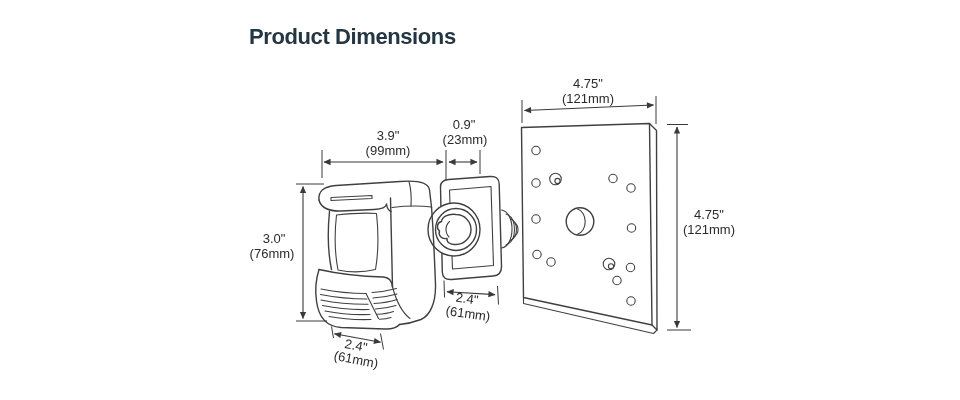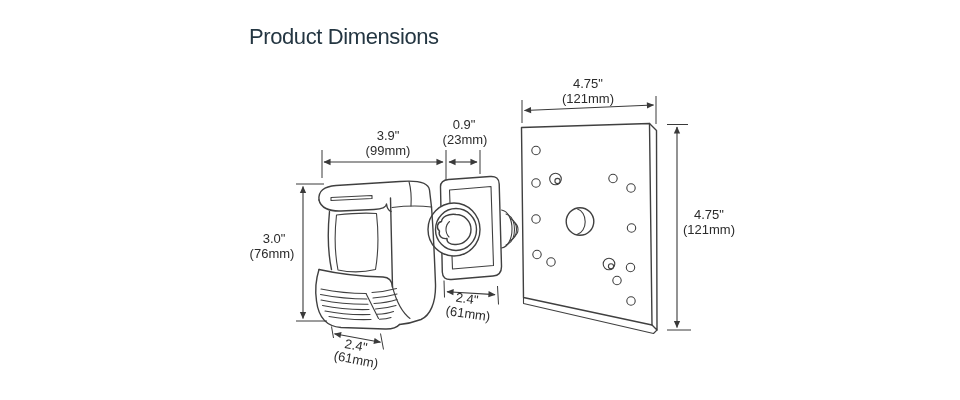--- a/index.html
+++ b/index.html
@@ -8,21 +8,21 @@
     width:960px;height:400px;
     background:#ffffff;
     font-family:"Liberation Sans", sans-serif;
     overflow:hidden;
   }
   .page-title{
     position:absolute;
     left:249px;top:24px;
     margin:0;
     font-size:22px;
-    font-weight:400;
+    font-weight:700;
     letter-spacing:-0.4px;
     color:#243642;
   }
   svg{position:absolute;left:0;top:0;}
   .outline{fill:none;stroke:#404040;stroke-width:1.4;stroke-linecap:round;stroke-linejoin:round;}
   .outline-thin{fill:none;stroke:#404040;stroke-width:1.1;stroke-linecap:round;stroke-linejoin:round;}
   .whitefill{fill:#ffffff;stroke:#404040;stroke-width:1.4;stroke-linejoin:round;}
   .dimline{fill:none;stroke:#3a3a3a;stroke-width:1.1;}
   .extline{fill:none;stroke:#3a3a3a;stroke-width:1;}
   .dimtext{fill:#2b2b2b;font-size:13px;font-family:"Liberation Sans",sans-serif;}

